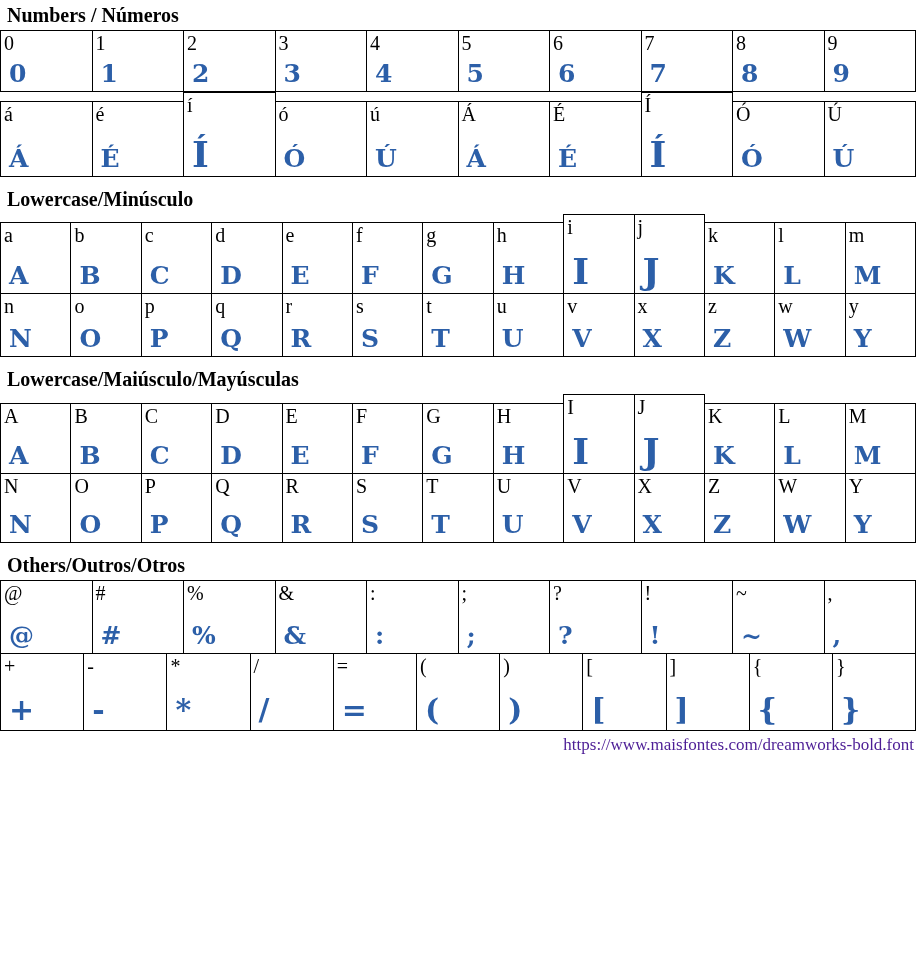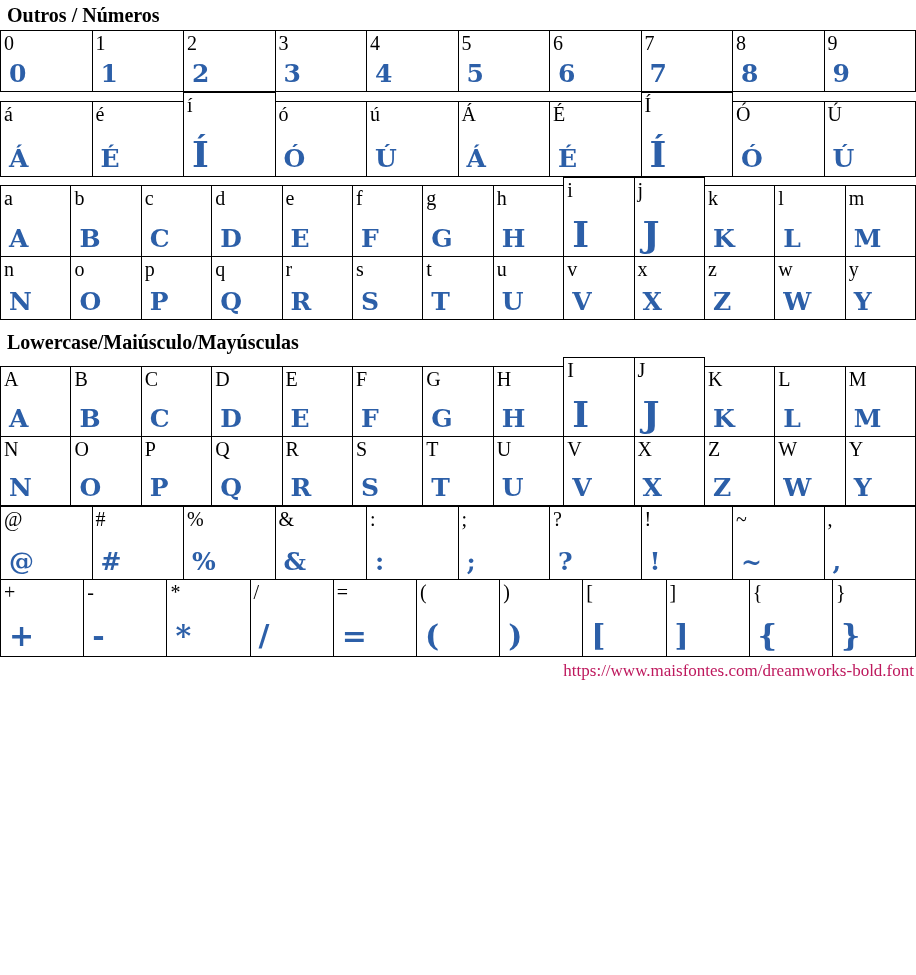--- a/index.html
+++ b/index.html
@@ -42,30 +42,30 @@
   .sec-2 .glyph-row:nth-child(2) .glyph-cell{height:64px;}
   .sec-3 .glyph-row:nth-child(1) .glyph-cell{height:71px;}
   .sec-3 .glyph-row:nth-child(1) .glyph-cell.tall{height:80px;}
   .sec-3 .glyph-row:nth-child(2) .glyph-cell{height:70px;}
   .sec-3 .glyph-row:nth-child(2) .glyph-cell.tall{height:80px;}
   .sec-4 .glyph-row:nth-child(1) .glyph-cell{height:74px;}
   .sec-4 .glyph-row:nth-child(2) .glyph-cell{height:78px;}
   .sec-4 .glyph-row:nth-child(2) .glyph{font-size:30px;line-height:33px;}
   .url-caption{
     text-align:right;font-size:17px;line-height:22px;
-    padding:3px 2px 0 0;color:#be185d;
+    padding:3px 2px 0 0;color:#4c1d95;
   }
 </style>
 </head>
 <body>
 
 <div class="page">
 
   <div class="section sec-0">
-    <h2 class="section-title">Outros / Números</h2>
+    <h2 class="section-title">Numbers / Números</h2>
     <div class="glyph-table">
         <div class="glyph-row">
           <div class="glyph-cell">
             <span class="ref">0</span>
             <span class="glyph">0</span>
           </div>
           <div class="glyph-cell">
             <span class="ref">1</span>
             <span class="glyph">1</span>
           </div>
@@ -146,20 +146,21 @@
           </div>
           <div class="glyph-cell">
             <span class="ref">Ú</span>
             <span class="glyph">Ú</span>
           </div>
         </div>
       </div>
   </div>
 
   <div class="section sec-2">
+    <h2 class="section-title">Lowercase/Minúsculo</h2>
     <div class="glyph-table">
         <div class="glyph-row">
           <div class="glyph-cell">
             <span class="ref">a</span>
             <span class="glyph">A</span>
           </div>
           <div class="glyph-cell">
             <span class="ref">b</span>
             <span class="glyph">B</span>
           </div>
@@ -373,20 +374,21 @@
           </div>
           <div class="glyph-cell">
             <span class="ref">Y</span>
             <span class="glyph">Y</span>
           </div>
         </div>
       </div>
   </div>
 
   <div class="section sec-4">
+    <h2 class="section-title">Others/Outros/Otros</h2>
     <div class="glyph-table">
         <div class="glyph-row">
           <div class="glyph-cell">
             <span class="ref">@</span>
             <span class="glyph">@</span>
           </div>
           <div class="glyph-cell">
             <span class="ref">#</span>
             <span class="glyph">#</span>
           </div>

